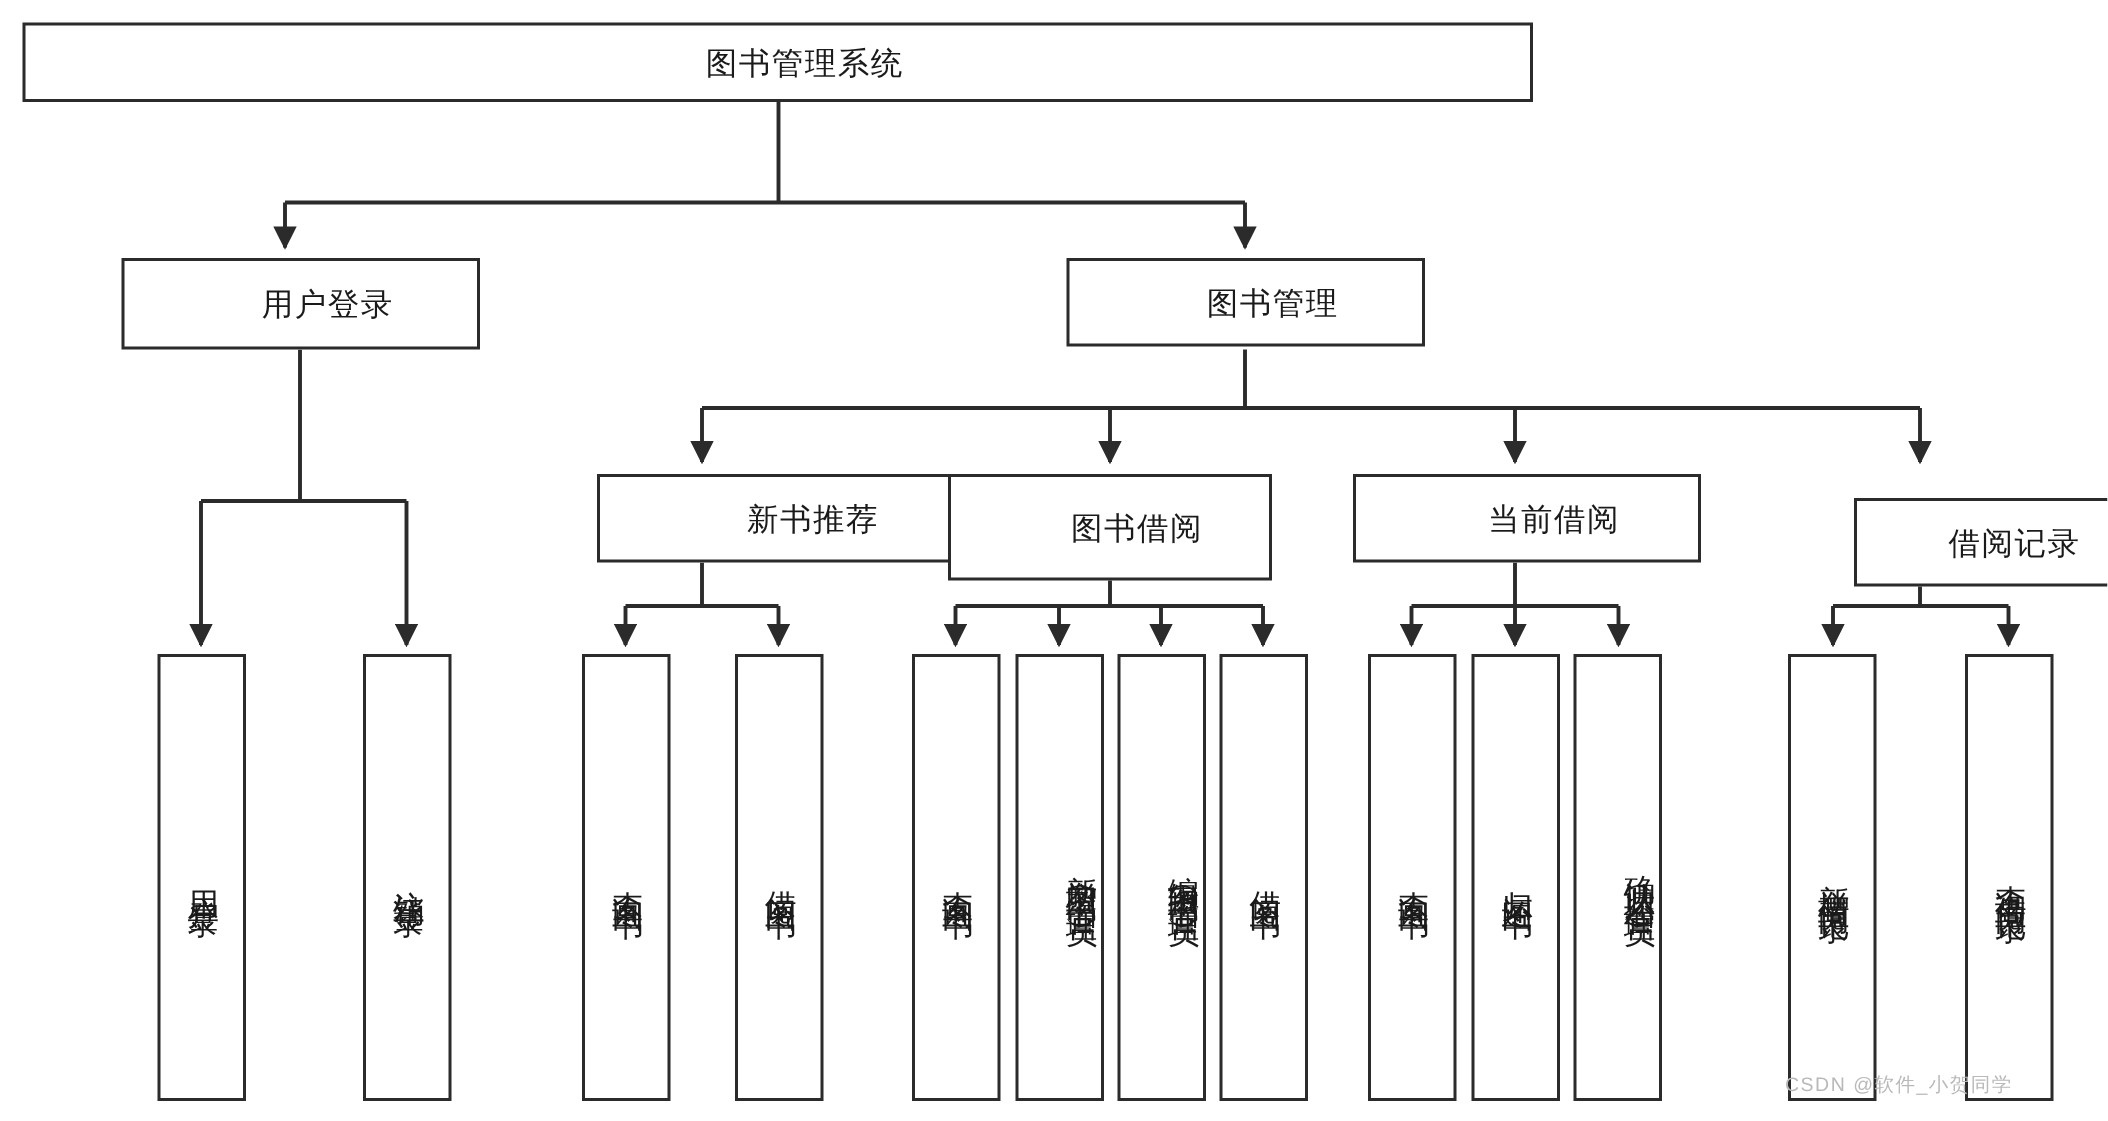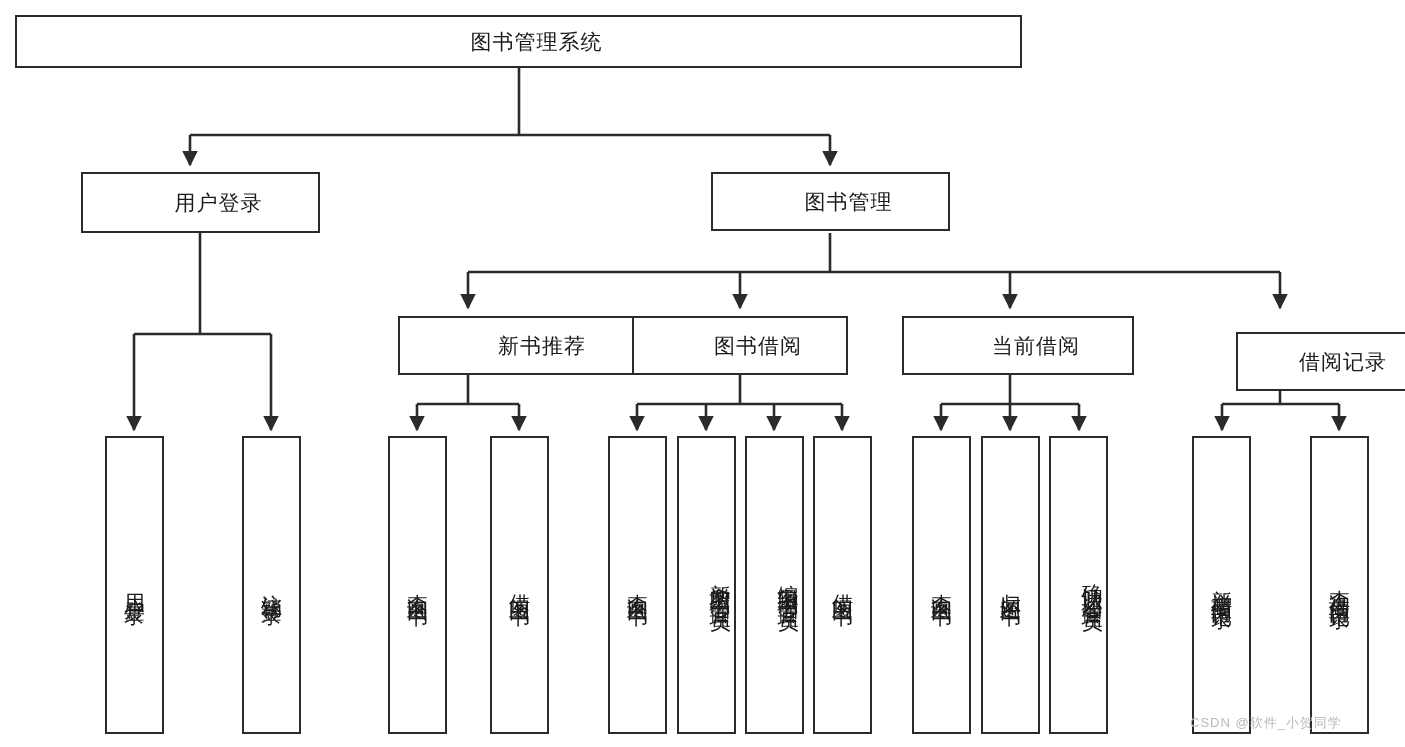--- a/index.html
+++ b/index.html
@@ -126,21 +126,21 @@
   <div class="node h" style="left:81px; top:172px; width:239px; height:61px;">
     <span class="node-label">用户登录</span>
   </div>
   <div class="node h" style="left:711px; top:172px; width:239px; height:59px;">
     <span class="node-label">图书管理</span>
   </div>
 
   <div class="node h" style="left:360px; top:316px; width:252px; height:59px;margin-left:38px;">
     <span class="node-label">新书推荐</span>
   </div>
-  <div class="node h" style="left:632px; top:316px; width:216px; height:59px;">
+  <div class="node h" style="left:632px; top:316px; width:216px; height:71px;">
     <span class="node-label">图书借阅</span>
   </div>
   <div class="node h" style="left:902px; top:316px; width:232px; height:59px;">
     <span class="node-label">当前借阅</span>
   </div>
   <div class="node h" style="left:1236px; top:316px; width:178px; height:59px;margin-top:16px;">
     <span class="node-label">借阅记录</span>
   </div>
 
   <div class="node v" style="left:105px; top:436px; width:59px; height:298px;">

